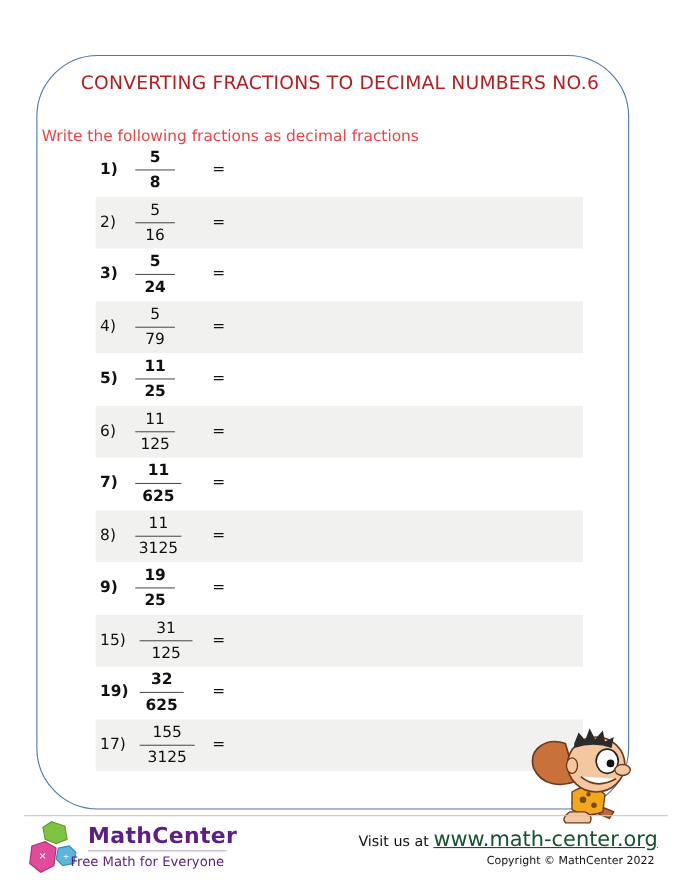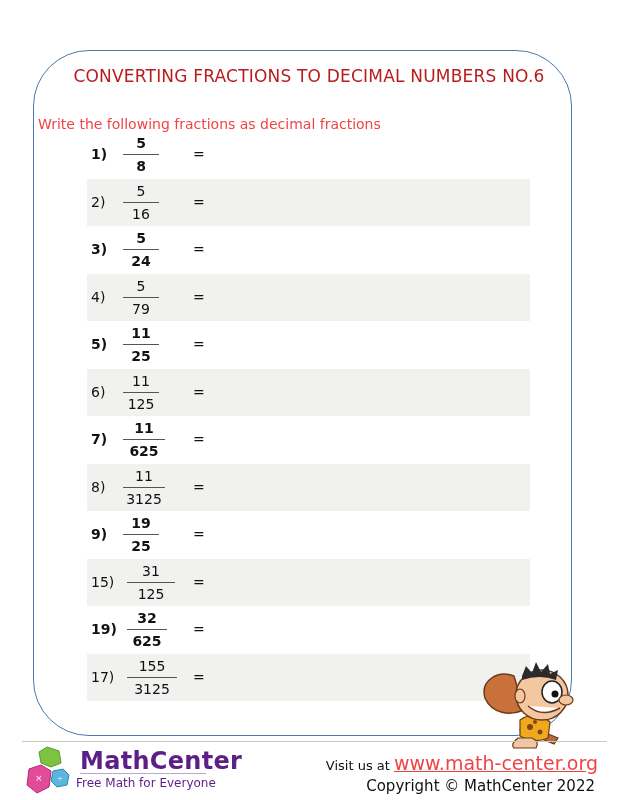--- a/index.html
+++ b/index.html
@@ -15,26 +15,26 @@
   .frac { position:absolute; left:36px; top:3px; width:36px; text-align:center; font-size:14px; }
   .frac.wide { width:42px; }
   .frac.wider { width:48px; left:40px; }
   .frac .n { display:block; height:19px; line-height:19px; }
   .frac .bar { display:block; height:1.3px; background:#555; margin:1px 0 2px; }
   .frac .d { display:block; height:19px; line-height:19px; }
   .row.bold .frac { font-weight:bold; }
   .eq { position:absolute; left:106px; top:15px; font-size:14px; }
   .divider { position:absolute; left:22px; top:741px; width:585px; height:1px; background:#c8c8c8; }
   .logo { position:absolute; left:25px; top:745px; width:48px; height:52px; }
-  .brand { position:absolute; left:80px; top:747px; font-size:24px; font-weight:bold; color:#5b1f86; letter-spacing:0.3px; }
+  .brand { position:absolute; left:80px; top:747px; font-size:20px; font-weight:bold; color:#5b1f86; letter-spacing:0.3px; }
   .brand-line { position:absolute; left:80px; top:773px; width:126px; height:1px; background:#b9a9cc; }
-  .tagline { position:absolute; left:76px; top:776px; font-size:12px; color:#5b1f86; }
+  .tagline { position:absolute; left:64px; top:776px; font-size:12px; color:#5b1f86; }
   .visit { position:absolute; right:20px; top:752px; font-size:13px; color:#111; }
-  .visit .url { color:#ef4444; font-size:19px; text-decoration:underline; }
-  .copy { position:absolute; right:23px; top:777px; font-size:15px; color:#111; }
+  .visit .url { color:#14532d; font-size:19px; text-decoration:underline; }
+  .copy { position:absolute; right:23px; top:777px; font-size:10px; color:#111; }
   .mascot { position:absolute; left:480px; top:640px; width:100px; height:110px; }
 </style>
 </head>
 <body>
 
 <div class="frame"></div>
 <div class="title">CONVERTING FRACTIONS TO DECIMAL NUMBERS NO.6</div>
 <div class="instr">Write the following fractions as decimal fractions</div>
 
 <div class="rows">

